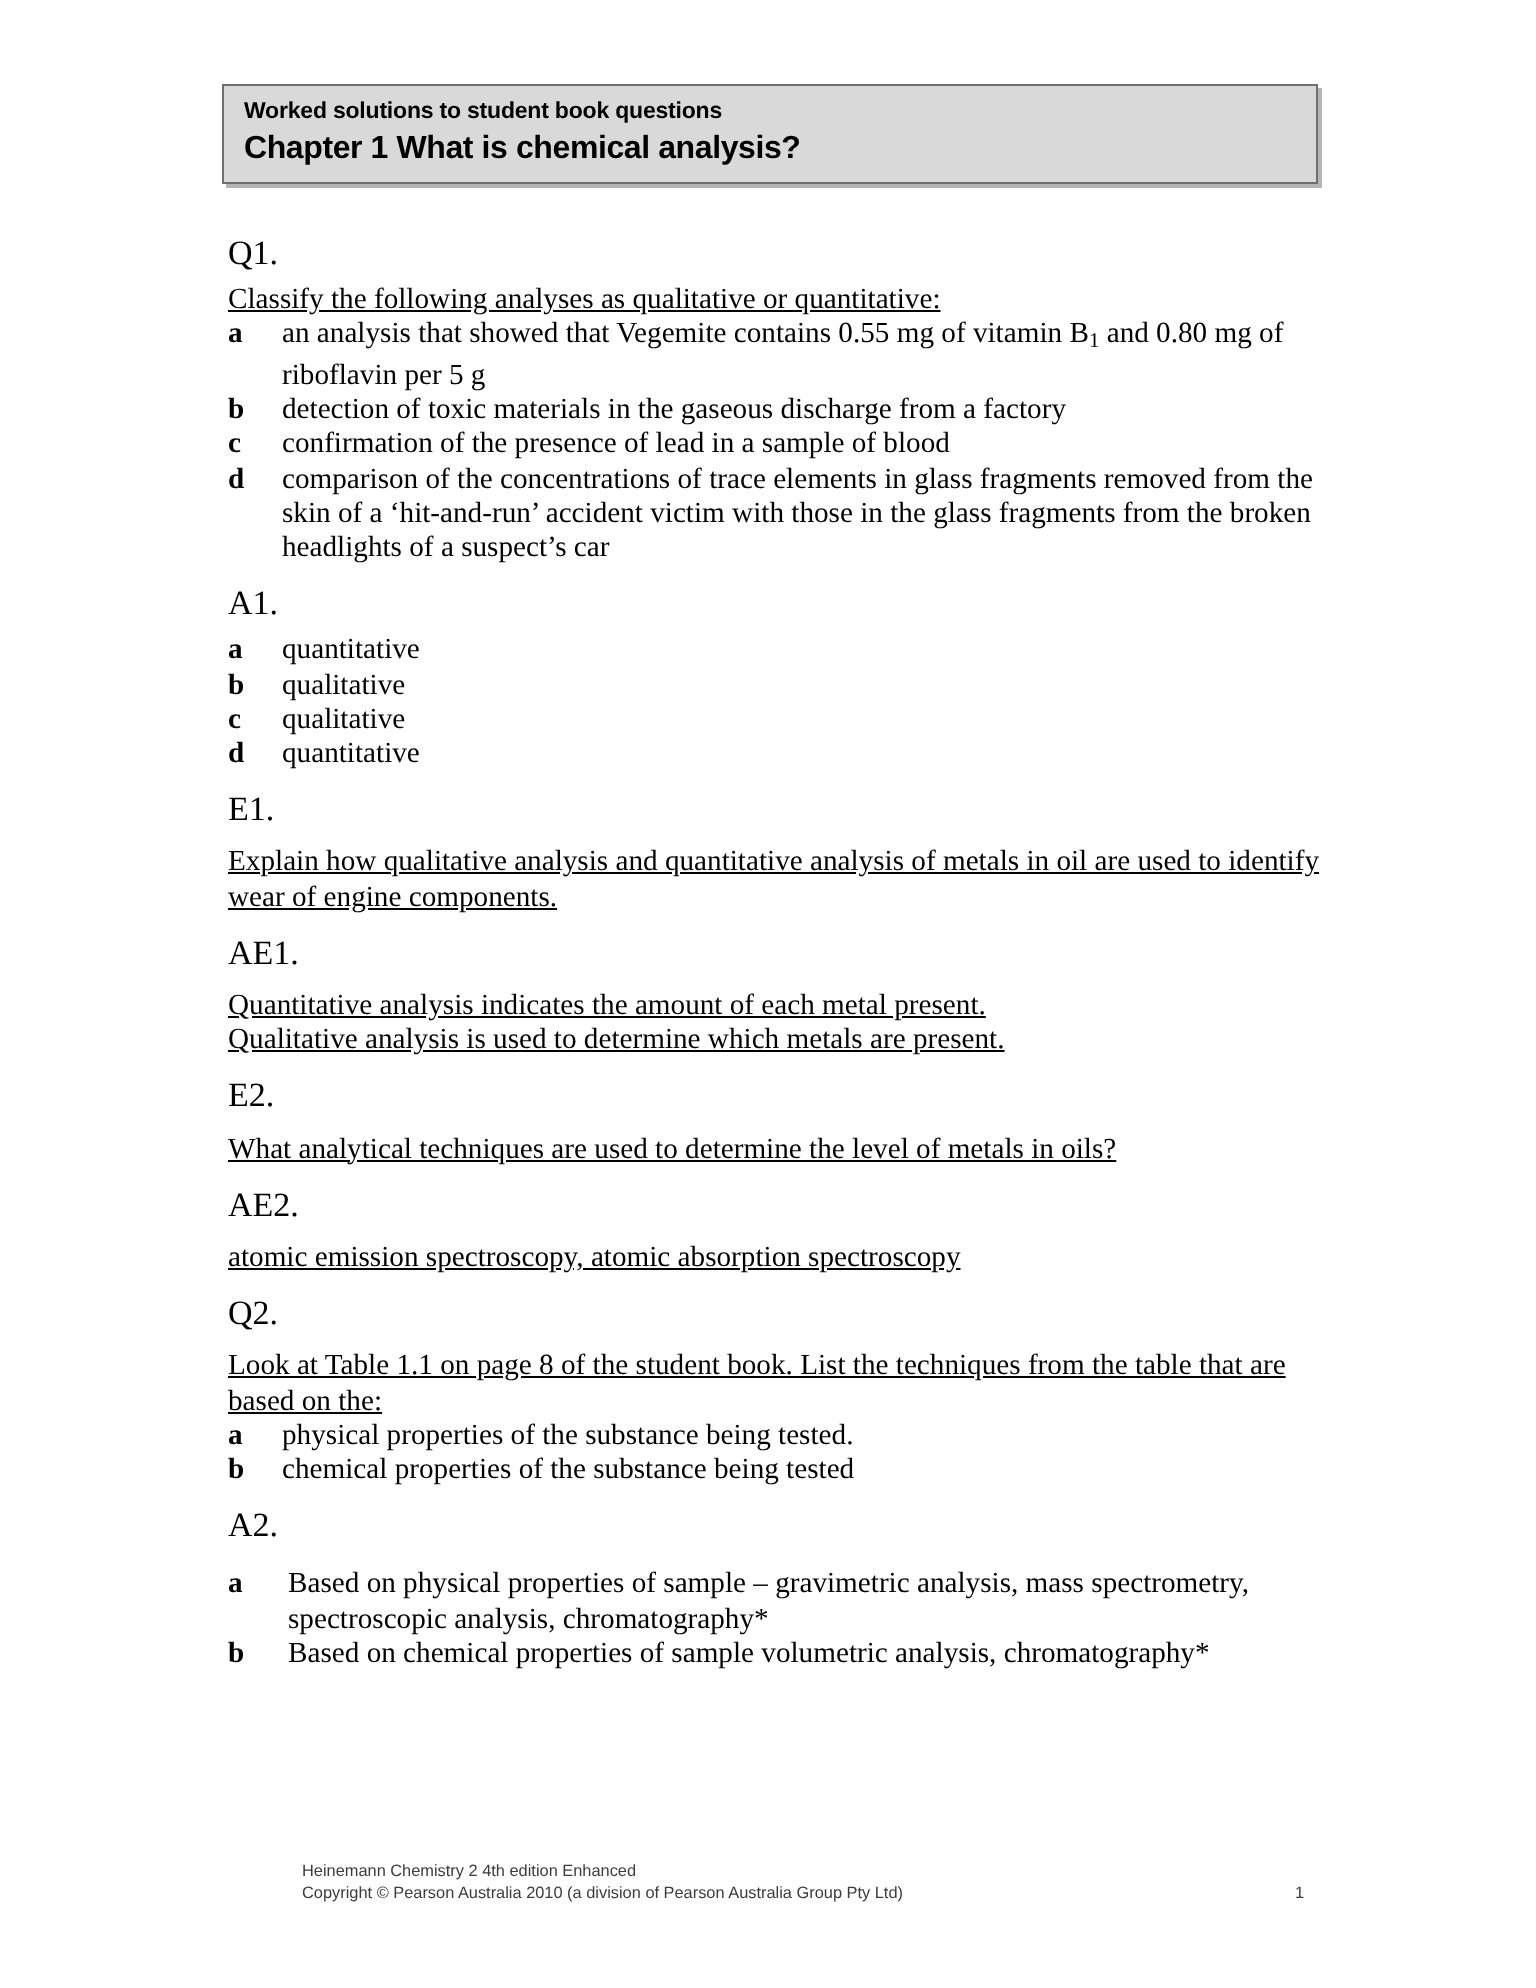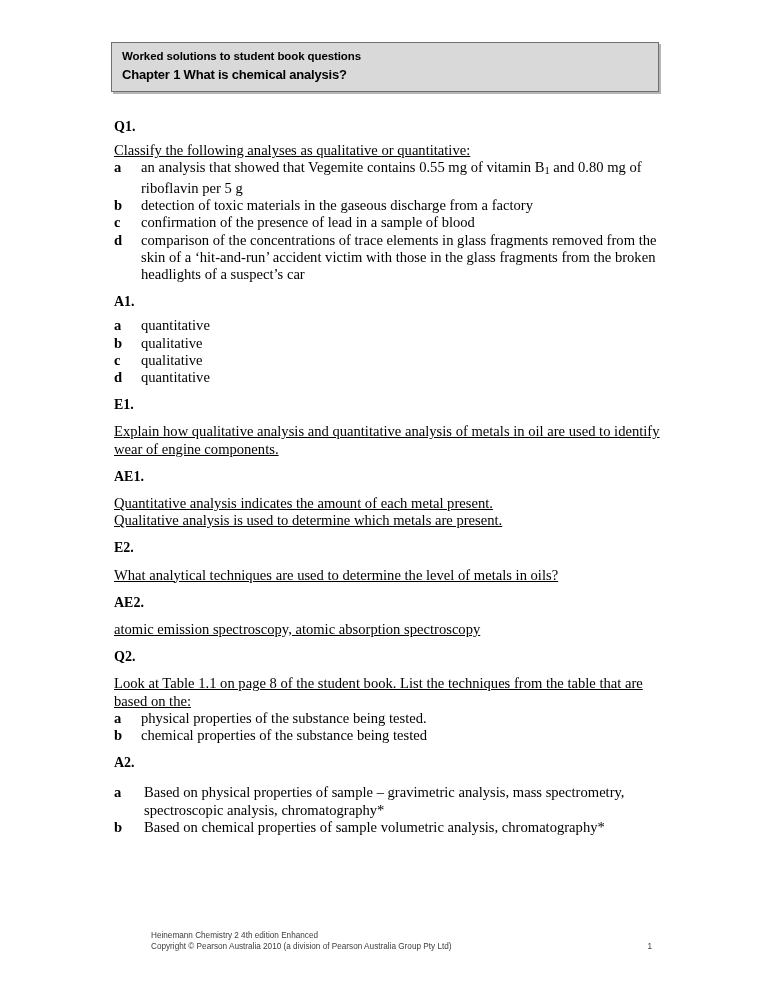--- a/index.html
+++ b/index.html
@@ -42,41 +42,41 @@
     font-family: "Liberation Sans", sans-serif;
   }
   .header-sub {
     font-size: 11.5px;
     font-weight: bold;
     line-height: 14px;
     letter-spacing: -0.1px;
     color: #000;
   }
   .header-title {
-    font-size: 13px;
+    font-size: 16px;
     font-weight: bold;
     line-height: 21px;
     letter-spacing: -0.2px;
     color: #000;
     margin-top: 1px;
   }
 
   
   .content {
     position: absolute;
     left: 114px;
     top: 118px;
     width: 546px;
     font-size: 14.6px;
     line-height: 17.2px;
   }
 
   .qlabel {
-    font-weight: bold;
-    font-size: 14px;
+    font-weight: normal;
+    font-size: 17px;
     line-height: 17.2px;
   }
 
   .para {
     font-size: 14.6px;
     line-height: 17.2px;
     text-decoration: underline;
   }
 
   .gap-sm { height: 7px; }

